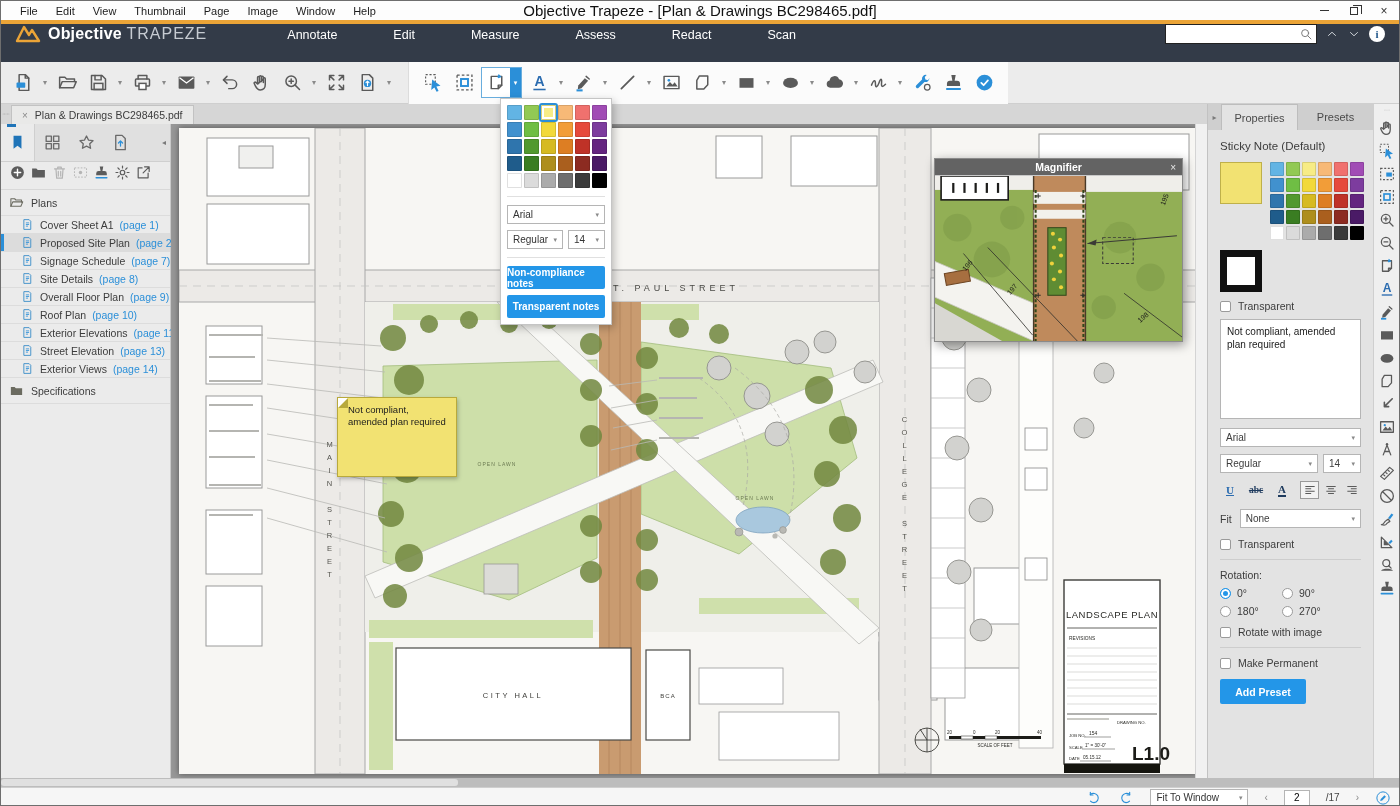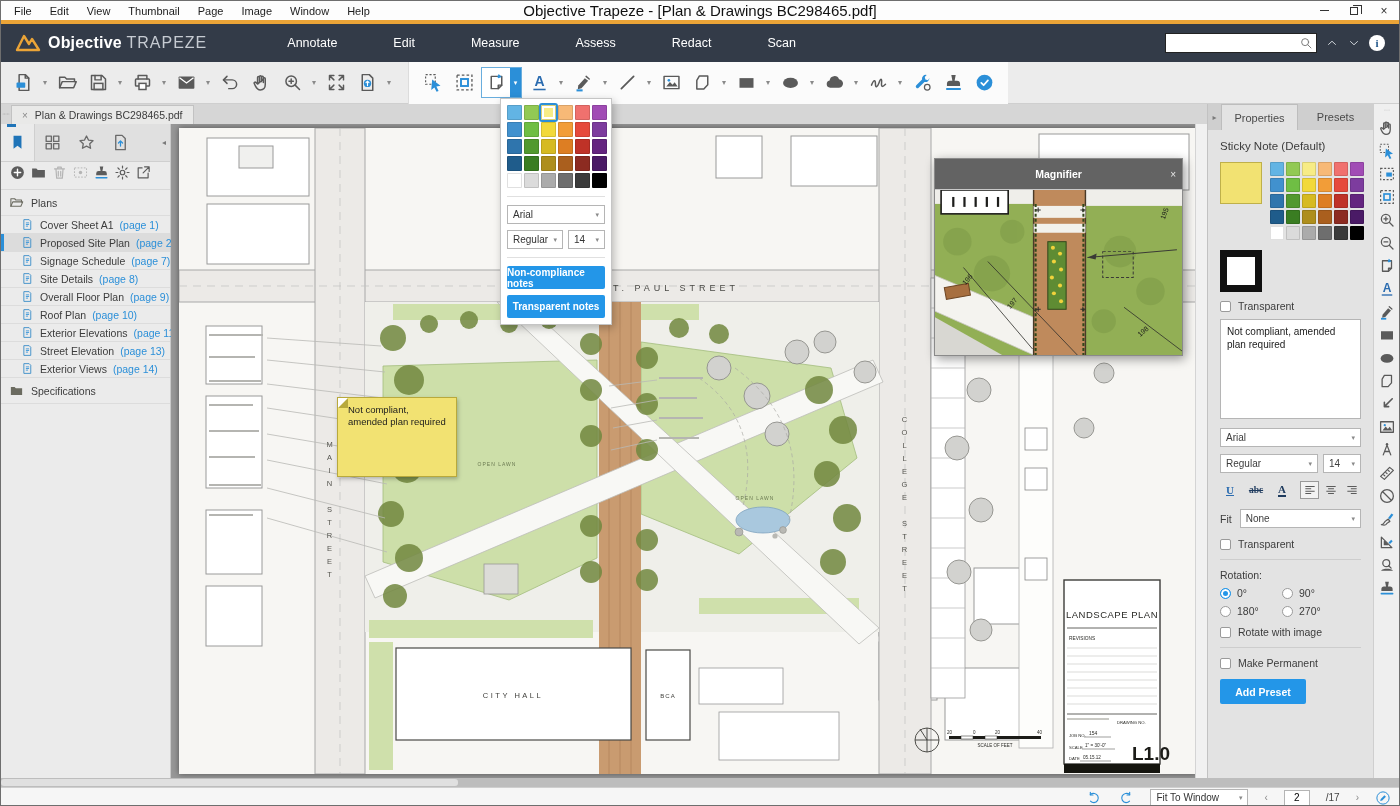--- a/index.html
+++ b/index.html
@@ -1,32 +1,32 @@
 <!DOCTYPE html>
 <html><head>
 <meta charset="utf-8">
 <style>
   *{box-sizing:border-box;margin:0;padding:0;font-family:"Liberation Sans",sans-serif;-webkit-font-smoothing:antialiased}
   html,body{width:1400px;height:806px;overflow:hidden;background:#fff}
   body{position:relative;border:1px solid #6e6e6e}
 
   
   .titlebar{height:19px;background:#fdfdfd;display:flex;align-items:center;position:relative;font-size:11px;color:#1c1c1c}
-  .menus{display:flex;gap:0;padding-left:4px}
+  .menus{display:flex;gap:0;padding-left:10px}
   .menus span{padding:2px 9px;cursor:default}
   .win-title{position:absolute;left:50%;transform:translateX(-50%);font-size:15px;color:#111;white-space:nowrap}
   .winbtns{margin-left:auto;display:flex;height:100%}
   .winbtn{width:30px;display:flex;align-items:center;justify-content:center;font-size:12px;color:#333}
   .wb-min i{display:block;width:9px;border-bottom:1px solid #333}
   .wb-max i{display:block;width:8px;height:8px;border:1px solid #333;position:relative}
   .wb-max i:before{content:"";position:absolute;left:2px;top:-3px;width:8px;height:8px;border:1px solid #333;border-bottom:none;border-left:none}
   .accent{height:4px;background:#eba437}
 
   
-  .brandbar{height:38px;background:#333b48;display:flex;align-items:center;color:#fff}
+  .brandbar{height:38px;background:#333b48;display:flex;align-items:flex-start;color:#fff}
   .logo{display:flex;align-items:center;gap:7px;padding-left:14px}
   .logo-mark{width:26px;height:20px}
   .logo-text{font-size:16px;letter-spacing:.2px}
   .logo-text b{font-weight:bold}
   .logo-text .lt{color:#c6cbd2;font-weight:300;letter-spacing:1px}
   .brandnav{display:flex;gap:0;margin-left:52px;font-size:12.5px}
   .brandnav span{padding:4px 28px;cursor:default}
   .searchwrap{margin-left:auto;display:flex;align-items:center;gap:8px;padding-right:14px}
   .searchbox{width:152px;height:20px;background:#fff;border:1px solid #222;display:flex;align-items:center;padding:0 3px}
   .searchbox input{flex:1;border:none;outline:none;font-size:11px;min-width:0}
@@ -82,21 +82,21 @@
   .page svg{display:block;width:100%;height:100%}
   .vscroll{position:absolute;right:0;top:0;bottom:0;width:12px;background:#f1f1f1;border-left:1px solid #d4d4d4}
   .street-v{position:absolute;writing-mode:vertical-rl;text-orientation:upright;font-size:7.5px;letter-spacing:4px;color:#55554f;white-space:nowrap}
 
   
   .stickynote{position:absolute;left:166px;top:273px;width:120px;height:80px;background:#f2e272;border:1px solid #b8a93c;box-shadow:1px 2px 4px rgba(0,0,0,.25);font-size:9.5px;color:#1c1c1c;padding:6px 6px 0 10px;line-height:1.25}
   .stickynote:before{content:"";position:absolute;left:0;top:0;border:5px solid;border-color:#fff #b8a93c #b8a93c #fff}
 
   
   .magnifier{position:absolute;left:763px;top:34px;width:249px;background:#f2f2f2;border:1px solid #8a8a8a;box-shadow:2px 3px 10px rgba(0,0,0,.4)}
-  .mag-title{height:30px;background:#636363;color:#fff;font-size:10.5px;font-weight:bold;display:flex;align-items:center;justify-content:center;position:relative}
+  .mag-title{height:16px;background:#636363;color:#fff;font-size:10.5px;font-weight:bold;display:flex;align-items:center;justify-content:center;position:relative}
   .mag-title .x{position:absolute;right:6px;font-weight:normal;font-size:10px;color:#e8e8e8}
   .mag-tools{height:24px;display:flex;align-items:center;gap:8px;padding:0 8px;background:#f2f2f2}
   .mag-zoom{width:46px;height:17px;background:#fff;border:1px solid #b0b0b0;font-size:9.5px;display:flex;align-items:center;justify-content:space-between;padding:0 4px;color:#333}
   .mag-tools .ic{width:15px;height:15px;color:#5a5a5a}
   .mag-body{height:166px;border-top:1px solid #c9c9c9;background:#efeeea}
   .mag-body svg{display:block;width:100%;height:100%}
 
   
   .tooldrop{position:absolute;left:499px;top:97px;width:112px;background:#fff;border:1px solid #c5c5c5;box-shadow:2px 3px 8px rgba(0,0,0,.25);padding:6px;z-index:60}
   .palette{display:grid;grid-template-columns:repeat(6,15px);grid-auto-rows:15px;gap:2px}

